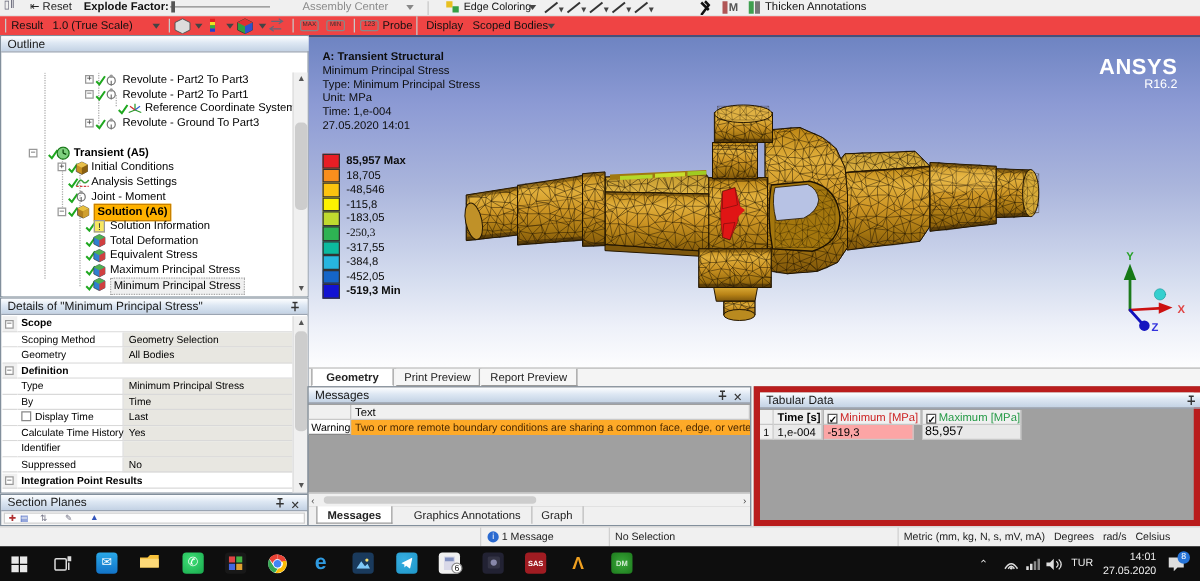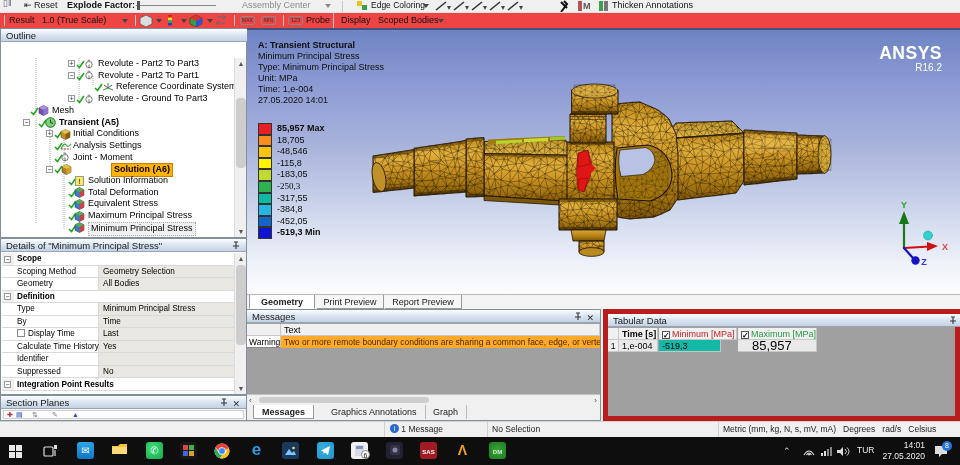--- a/index.html
+++ b/index.html
@@ -179,31 +179,20 @@
           <svg width="9" height="9" style="position:absolute;left:74px;top:2px">
             <path d="M1 5 l2.5 2.5 L8 1" stroke="#1fa81f" stroke-width="1.6" fill="none"></path>
           </svg>
           <svg width="12" height="11" style="position:absolute;left:81px;top:0.5px">
             <circle cx="6" cy="5.5" r="3.2" fill="none" stroke="#777" stroke-width="1"></circle>
             <circle cx="6" cy="2" r="1.4" fill="#999"></circle>
             <path d="M6 5.5 l0 4" stroke="#777" stroke-width="1"></path>
           </svg>
           <span style="position:absolute;left:96px;top:0;">Revolute - Ground To Part3</span>
         </div>
-        <div class="trow" style="left:0;top:46.8px;width:232px">
-          <svg width="9" height="9" style="position:absolute;left:28px;top:2px">
-            <path d="M1 5 l2.5 2.5 L8 1" stroke="#1fa81f" stroke-width="1.6" fill="none"></path>
-          </svg>
-          <svg width="11" height="11" viewBox="0 0 11 11" style="position:absolute;left:36px;top:0.5px">
-            <path d="M5.5 0.5 l4.5 2.3 0 5.4 -4.5 2.3 -4.5-2.3 0-5.4z" fill="#7050b0" stroke="#333" stroke-width="0.5"></path>
-            <path d="M5.5 0.5 l4.5 2.3 -4.5 2.3 -4.5-2.3z" fill="#b090e0"></path>
-            <path d="M5.5 5.1 l4.5-2.3 0 5.4 -4.5 2.3z" fill="#9070d0"></path>
-          </svg>
-          <span style="position:absolute;left:50px;top:0;">Mesh</span>
-        </div>
         <div class="trow" style="left:0;top:58.5px;width:232px">
           <span style="position:absolute;left:21px;top:2.3px;width:7px;height:7px;background:#fff;border:1px solid #999;font-size:7px;line-height:5px;text-align:center;color:#333">−</span>
           <svg width="9" height="9" style="position:absolute;left:36px;top:2px">
             <path d="M1 5 l2.5 2.5 L8 1" stroke="#1fa81f" stroke-width="1.6" fill="none"></path>
           </svg>
           <svg width="11" height="11" style="position:absolute;left:43px;top:0.5px">
             <circle cx="5.5" cy="5.5" r="4.8" fill="#7ed07e" stroke="#1a7a1a" stroke-width="1"></circle>
             <path d="M5.5 5.5 L5.5 2.5 M5.5 5.5 L8 6.5" stroke="#0a4a0a" stroke-width="1"></path>
           </svg>
           <span style="position:absolute;left:57px;top:0;font-weight:bold;">Transient (A5)</span>
@@ -244,21 +233,21 @@
         <div class="trow" style="left:0;top:105.3px;width:232px">
           <span style="position:absolute;left:44px;top:2.3px;width:7px;height:7px;background:#fff;border:1px solid #999;font-size:7px;line-height:5px;text-align:center;color:#333">−</span>
           <svg width="9" height="9" style="position:absolute;left:52px;top:2px">
             <path d="M1 5 l2.5 2.5 L8 1" stroke="#1fa81f" stroke-width="1.6" fill="none"></path>
           </svg>
           <svg width="11" height="11" viewBox="0 0 11 11" style="position:absolute;left:59px;top:0.5px">
             <path d="M5.5 0.5 l4.5 2.3 0 5.4 -4.5 2.3 -4.5-2.3 0-5.4z" fill="#b08020" stroke="#333" stroke-width="0.5"></path>
             <path d="M5.5 0.5 l4.5 2.3 -4.5 2.3 -4.5-2.3z" fill="#e8c040"></path>
             <path d="M5.5 5.1 l4.5-2.3 0 5.4 -4.5 2.3z" fill="#d0a030"></path>
           </svg>
-          <span style="position:absolute;left:73px;top:0;font-weight:bold;background:#ffb200;border:1px solid #c88000;padding:0 2px;margin-left:36px;">Solution (A6)</span>
+          <span style="position:absolute;left:73px;top:0;font-weight:bold;background:#ffb200;border:1px solid #c88000;padding:0 2px;">Solution (A6)</span>
         </div>
         <div class="trow" style="left:0;top:117.0px;width:232px">
           <svg width="9" height="9" style="position:absolute;left:66px;top:2px">
             <path d="M1 5 l2.5 2.5 L8 1" stroke="#1fa81f" stroke-width="1.6" fill="none"></path>
           </svg>
           <span style="position:absolute;left:73px;top:0.5px;width:9px;height:10px;background:#f8e860;border:1px solid #999;font-size:8px;line-height:10px;text-align:center;color:#223">!</span>
           <span style="position:absolute;left:86px;top:0;">Solution Information</span>
         </div>
         <div class="trow" style="left:0;top:128.7px;width:232px">
           <svg width="9" height="9" style="position:absolute;left:66px;top:2px">
@@ -562,22 +551,22 @@
 <div class="abs" id="tabular">
   <div class="phead" style="left:0;top:0;width:355px;height:13px;border:none;border-bottom:1px solid #9aa4b2">Tabular Data<span class="pin" style="right:6px"><svg width="8" height="9" viewBox="0 0 8 9">
             <path d="M2 1 h4 M4 1 v4 M1 5 h6 M4 5 v3" stroke="#333" stroke-width="1.1" fill="none"></path>
           </svg></span></div>
   <div class="gridhead" style="left:0;top:14px;width:11px;height:12px"></div>
   <div class="gridhead" style="left:11px;top:14px;width:39px;height:12px;font-weight:bold">Time [s]</div>
   <div class="gridhead" style="left:51px;top:14px;width:78px;height:12px"><span style="display:inline-block;width:8px;height:8px;background:#fff;border:1px solid #555;font-size:8px;line-height:8px;text-align:center;vertical-align:-1px;margin-right:2px;font-weight:bold;color:#000">✓</span><span style="color:#cc2222">Minimum [MPa]</span></div>
   <div class="gridhead" style="left:130px;top:14px;width:79px;height:12px"><span style="display:inline-block;width:8px;height:8px;background:#fff;border:1px solid #555;font-size:8px;line-height:8px;text-align:center;vertical-align:-1px;margin-right:2px;font-weight:bold;color:#000">✓</span><span style="color:#229944">Maximum [MPa]</span></div>
   <div class="abs" style="left:0;top:26px;width:11px;height:12px;background:#f0f0f0;border-right:1px solid #c8c8c8;border-bottom:1px solid #c8c8c8;font-size:8.5px;line-height:12px;text-align:center;color:#000">1</div>
   <div class="abs" style="left:11px;top:26px;width:39px;height:12px;background:#e9e9e9;border-right:1px solid #c8c8c8;border-bottom:1px solid #c8c8c8;font-size:9px;line-height:12px;padding-left:3px;color:#000">1,e-004</div>
-  <div class="abs" style="left:51px;top:26px;width:62px;height:12px;background:#14b8a6;border-right:1px solid #c8c8c8;border-bottom:1px solid #c8c8c8;font-size:9px;line-height:12px;padding-left:3px;color:#000">-519,3</div>
-  <div class="abs" style="left:130px;top:26px;width:79px;height:12px;background:#e9e9e9;border-right:1px solid #c8c8c8;border-bottom:1px solid #c8c8c8;font-size:13px;line-height:12px;padding-left:14px;color:#000">85,957</div>
+  <div class="abs" style="left:51px;top:26px;width:72px;height:12px;background:#fca5a5;border-right:1px solid #c8c8c8;border-bottom:1px solid #c8c8c8;font-size:9px;line-height:12px;padding-left:3px;color:#000">-519,3</div>
+  <div class="abs" style="left:130px;top:26px;width:79px;height:12px;background:#e9e9e9;border-right:1px solid #c8c8c8;border-bottom:1px solid #c8c8c8;font-size:10px;line-height:12px;padding-left:2px;color:#000">85,957</div>
 </div>
 
 <div class="abs" id="statusbar">
   <span class="abs" style="left:384px;top:0px;width:1px;height:15px;background:#d0d0d0"></span>
       <span class="abs" style="left:390px;top:0px"><span style="display:inline-block;width:9px;height:9px;border-radius:50%;background:#2a6ad0;color:#fff;font-size:7px;line-height:9px;text-align:center;vertical-align:1px">i</span> 1 Message</span>
   <span class="abs" style="left:487px;top:0px;width:1px;height:15px;background:#d0d0d0"></span>
   <span class="abs" style="left:492px;top:0px">No Selection</span>
   <span class="abs" style="left:718px;top:0px;width:1px;height:15px;background:#d0d0d0"></span>
   <span class="abs" style="left:723px;top:0px">Metric (mm, kg, N, s, mV, mA)&nbsp;&nbsp;&nbsp;Degrees&nbsp;&nbsp;&nbsp;rad/s&nbsp;&nbsp;&nbsp;Celsius</span>
 </div>

